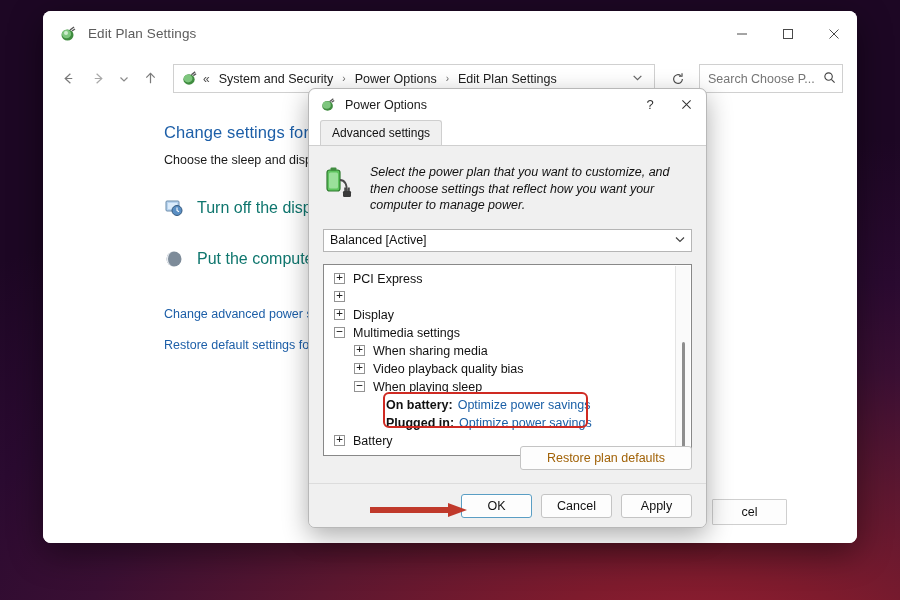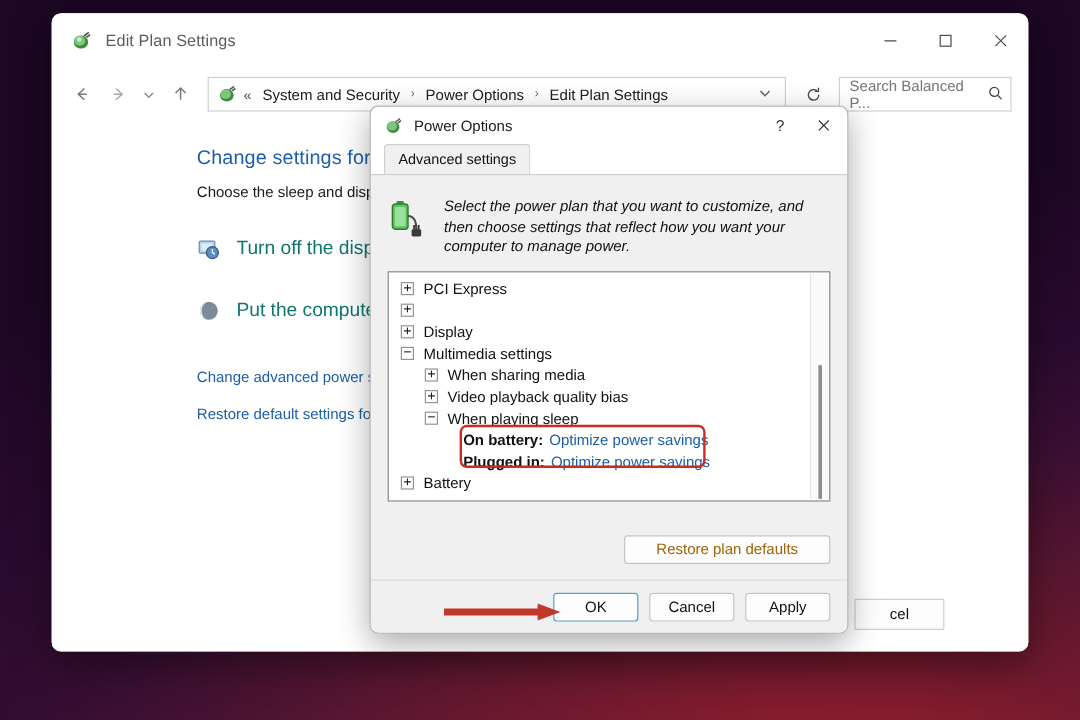--- a/index.html
+++ b/index.html
@@ -267,21 +267,21 @@
     </div>
 
     <div id="refresh-btn">
       <svg width="14" height="14" viewBox="0 0 16 16">
         <path d="M13 8 A5 5 0 1 1 11.2 4.2" stroke="#4a4a4a" stroke-width="1.3" fill="none"></path>
         <path d="M12.6 1.3 L12.6 4.8 L9.1 4.8" stroke="#4a4a4a" stroke-width="1.3" fill="none"></path>
       </svg>
     </div>
 
     <div id="searchbox">
-      <span>Search Balanced P...</span>
+      <span>Search Choose P...</span>
       <span class="mag">
         <svg width="13" height="13" viewBox="0 0 14 14">
           <circle cx="6" cy="6" r="4" fill="none" stroke="#444" stroke-width="1.2"></circle>
           <path d="M9 9 L12.5 12.5" stroke="#444" stroke-width="1.2"></path>
         </svg>
       </span>
     </div>
   </div>
 
   <div id="cp-content">
@@ -353,20 +353,28 @@
           <rect x="6" y="6.5" width="9" height="16" rx="1.5" fill="#9be09b"></rect>
           <path d="M17 14 C24 14 24 22 24 26" stroke="#4a4a4a" stroke-width="1.8" fill="none"></path>
           <rect x="20" y="25" width="8" height="6" rx="1.2" fill="#3a3a3a"></rect>
           <rect x="21.3" y="21.5" width="1.6" height="4" fill="#3a3a3a"></rect>
           <rect x="25.1" y="21.5" width="1.6" height="4" fill="#3a3a3a"></rect>
         </svg>
       </span>
       <div class="intro-text">Select the power plan that you want to customize, and then choose settings that reflect how you want your computer to manage power.</div>
     </div>
 
+    <div id="plan-select">
+      <span>Balanced [Active]</span>
+      <span class="chev">
+        <svg width="12" height="12" viewBox="0 0 12 12">
+            <path d="M2 4.5 L6 8.5 L10 4.5" stroke="#444" stroke-width="1.2" fill="none"></path>
+          </svg>
+      </span>
+    </div>
 
     <div id="tree">
 
       <div class="tnode lvl1">
         <span class="pm">
             <i>+</i>
           </span>
         <span>PCI Express</span>
       </div>
 

